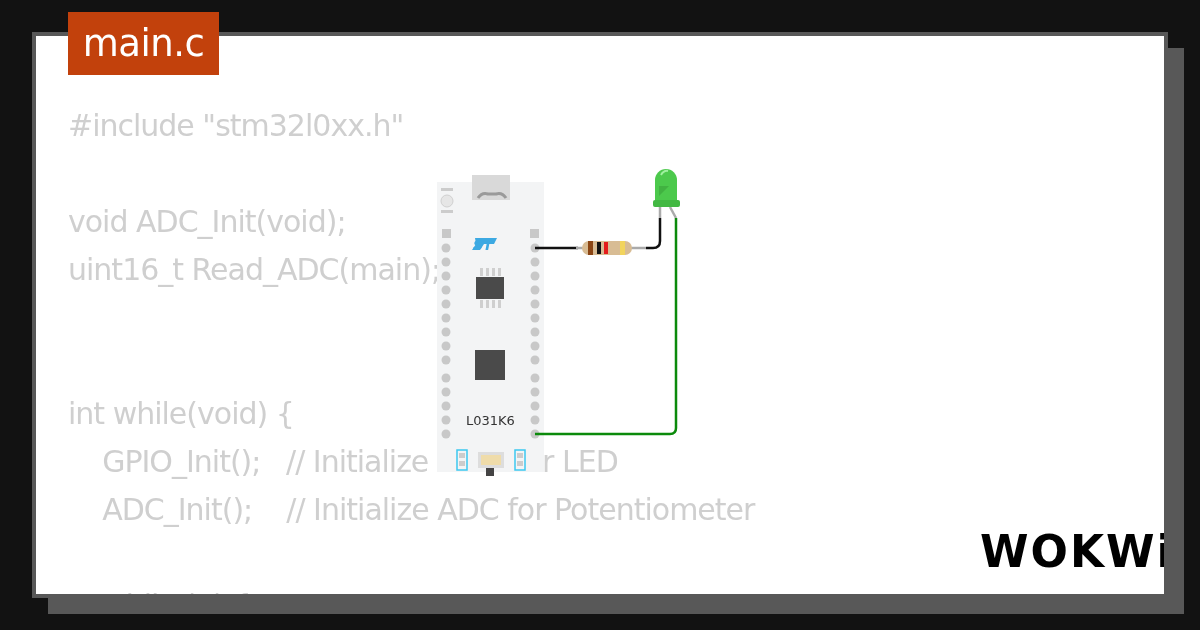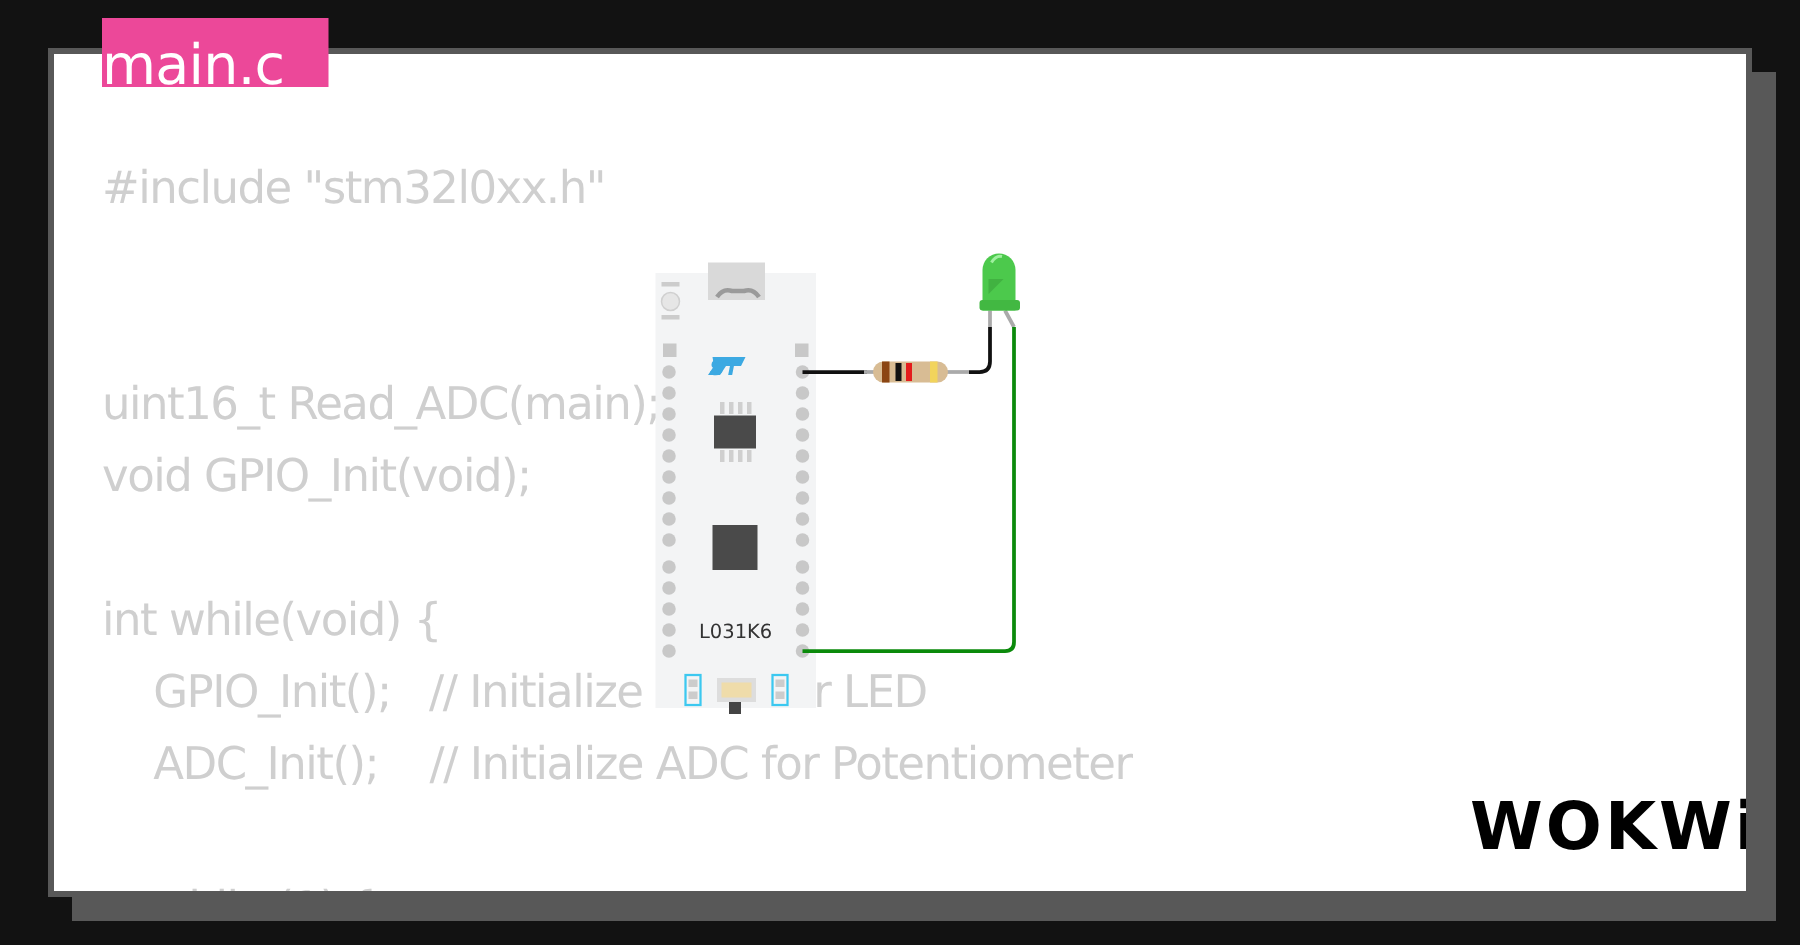--- a/index.html
+++ b/index.html
@@ -11,22 +11,22 @@
     position:absolute; left:48px; top:48px; width:1136px; height:566px; background:#585858;
   }
   .card {
     position:absolute; left:32px; top:32px; width:1136px; height:566px;
     background:#585858;
   }
   .card-inner {
     position:absolute; left:4px; top:4px; width:1128px; height:558px; background:#ffffff; overflow:hidden;
   }
   .file-tab {
-    position:absolute; left:68px; top:12px; width:151px; height:46px; background:#ec4899;
-    color:#ffffff; font-size:37px; line-height:63px; text-align:left; z-index:5;
+    position:absolute; left:68px; top:12px; width:151px; height:63px; background:#c2410c;
+    color:#ffffff; font-size:37px; line-height:63px; text-align:center; z-index:5;
     font-family:"DejaVu Sans", sans-serif; letter-spacing:-0.5px;
   }
   .code {
     position:absolute; left:32px; top:70px; color:#cfcfcf; font-size:30px; white-space:pre;
     font-family:"DejaVu Sans", sans-serif; letter-spacing:-1px;
   }
   .code-line { position:absolute; left:0; height:40px; line-height:40px; }
   .wokwi {
     position:absolute; left:944px; top:490px; font-size:44px; font-weight:bold; color:#000;
     letter-spacing:2px; font-family:"DejaVu Sans", sans-serif;
@@ -37,22 +37,22 @@
 </style>
 </head>
 <body>
 
 <div class="shadow-frame"></div>
 <div class="card">
   <div class="card-inner">
     <div class="code">
       <div class="code-line" style="top:0px">#include "stm32l0xx.h"</div>
       <div class="code-line" style="top:48px"></div>
+      <div class="code-line" style="top:96px">void ADC_Init(void);</div>
       <div class="code-line" style="top:144px">uint16_t Read_ADC(main);</div>
-      <div class="code-line" style="top:192px">void GPIO_Init(void);</div>
       <div class="code-line" style="top:240px"></div>
       <div class="code-line" style="top:288px">int while(void) {</div>
       <div class="code-line" style="top:336px">    GPIO_Init();   // Initialize GPIO for LED</div>
       <div class="code-line" style="top:384px">    ADC_Init();    // Initialize ADC for Potentiometer</div>
       <div class="code-line" style="top:432px"></div>
       <div class="code-line" style="top:480px">    while (1) {</div>
     </div>
     <div class="wokwi">WOKWi</div>
   </div>
 </div>

